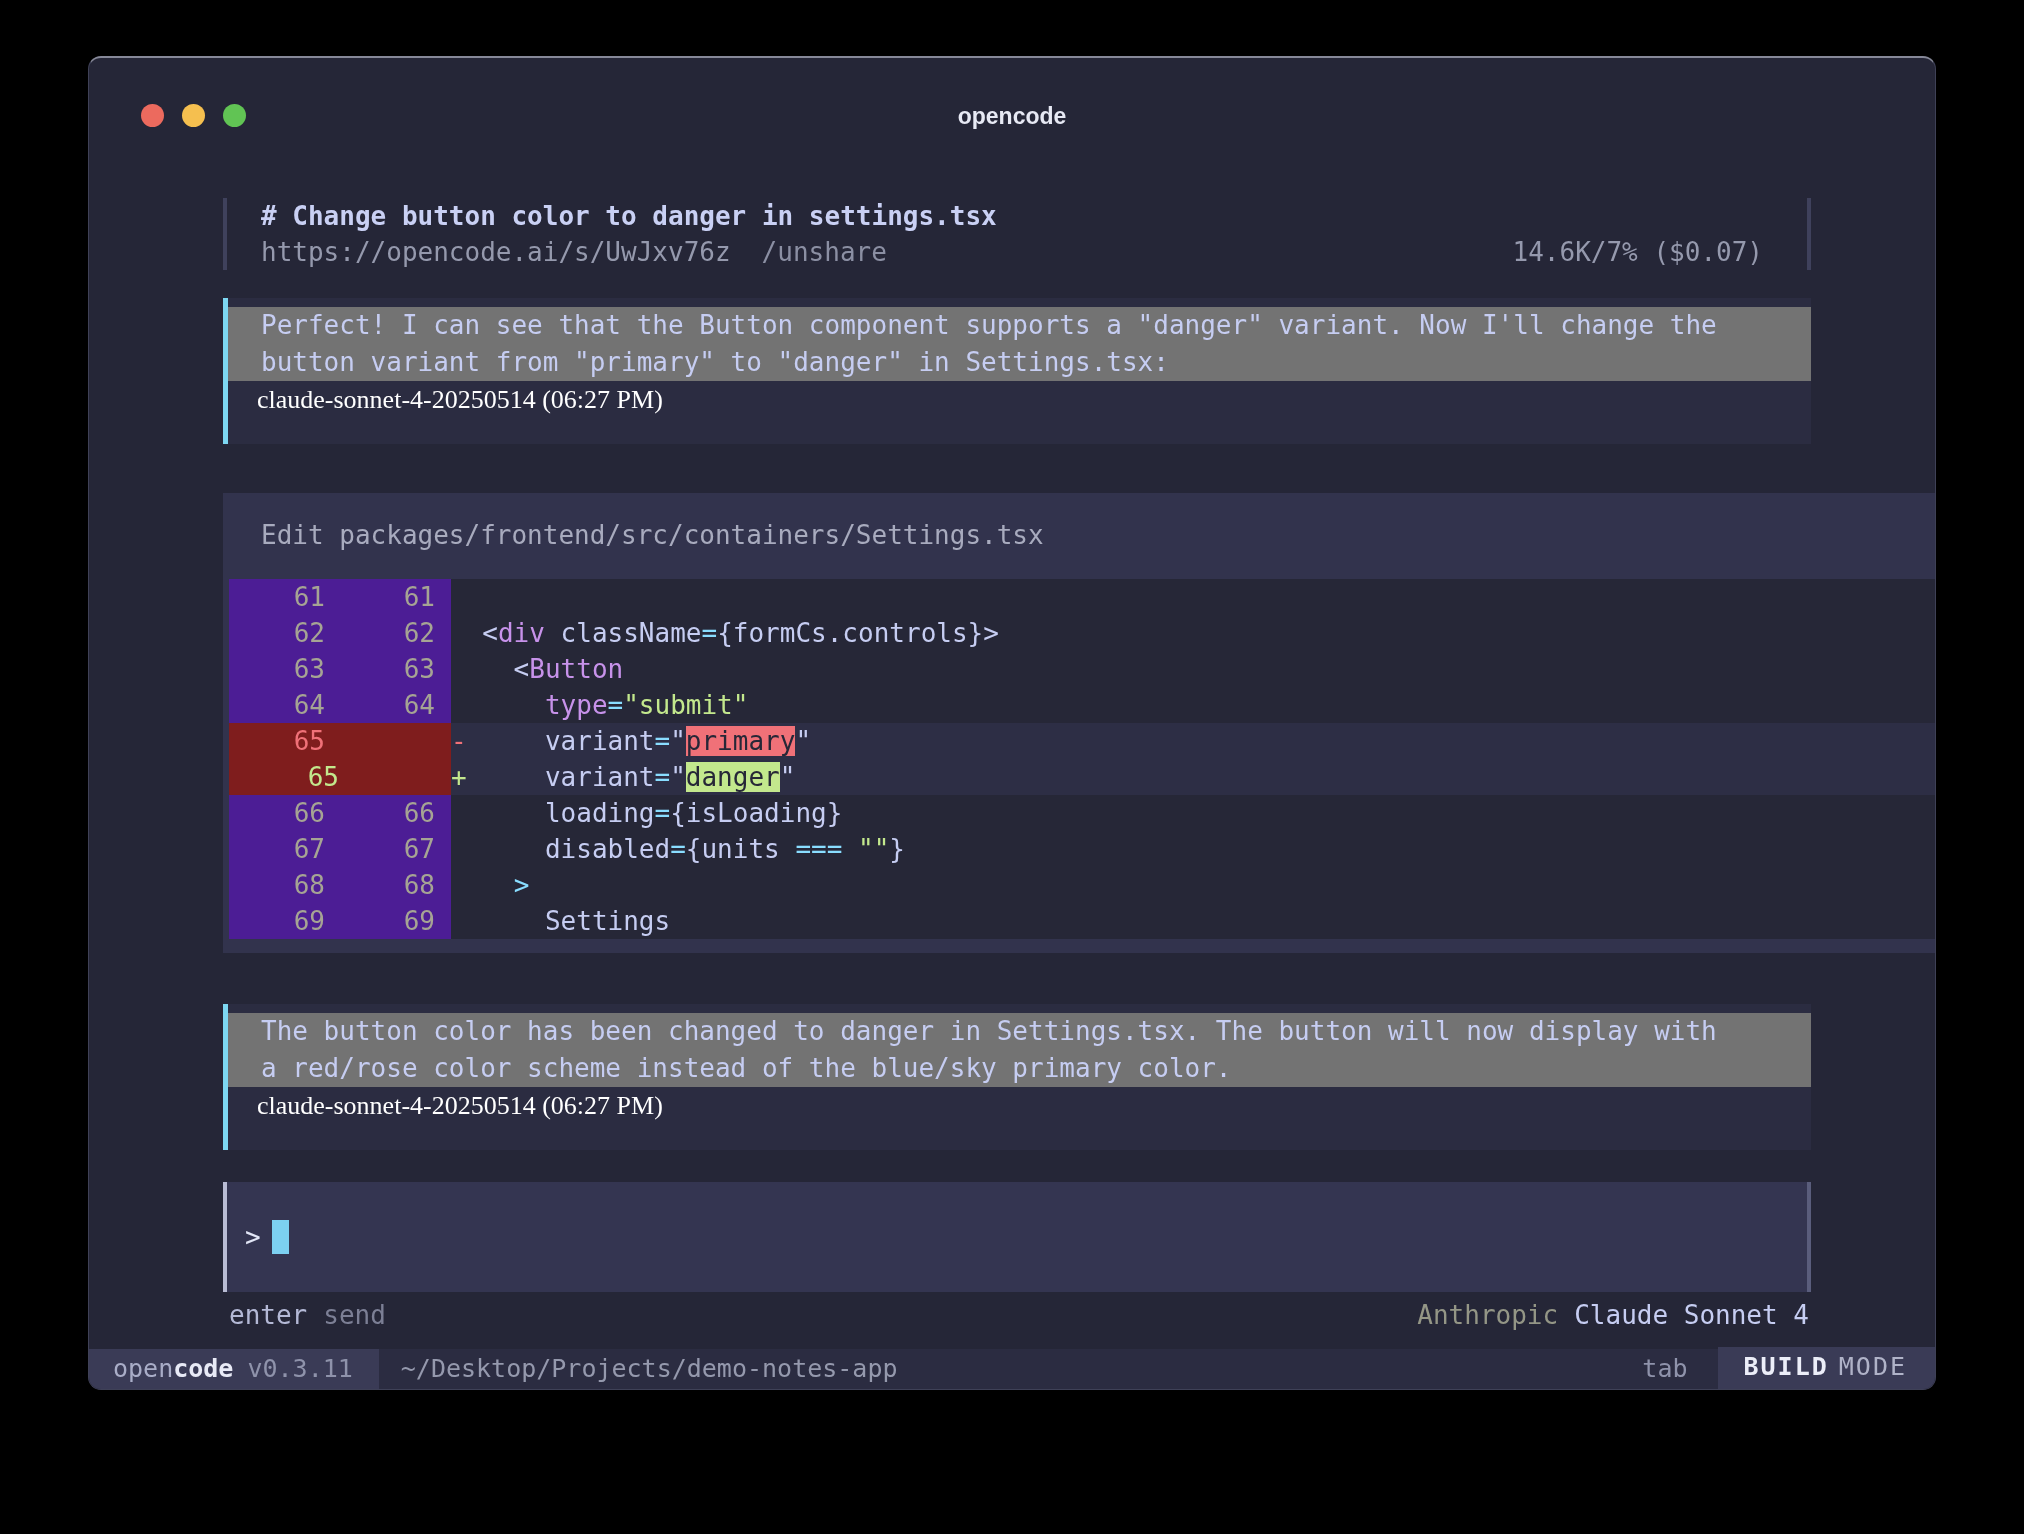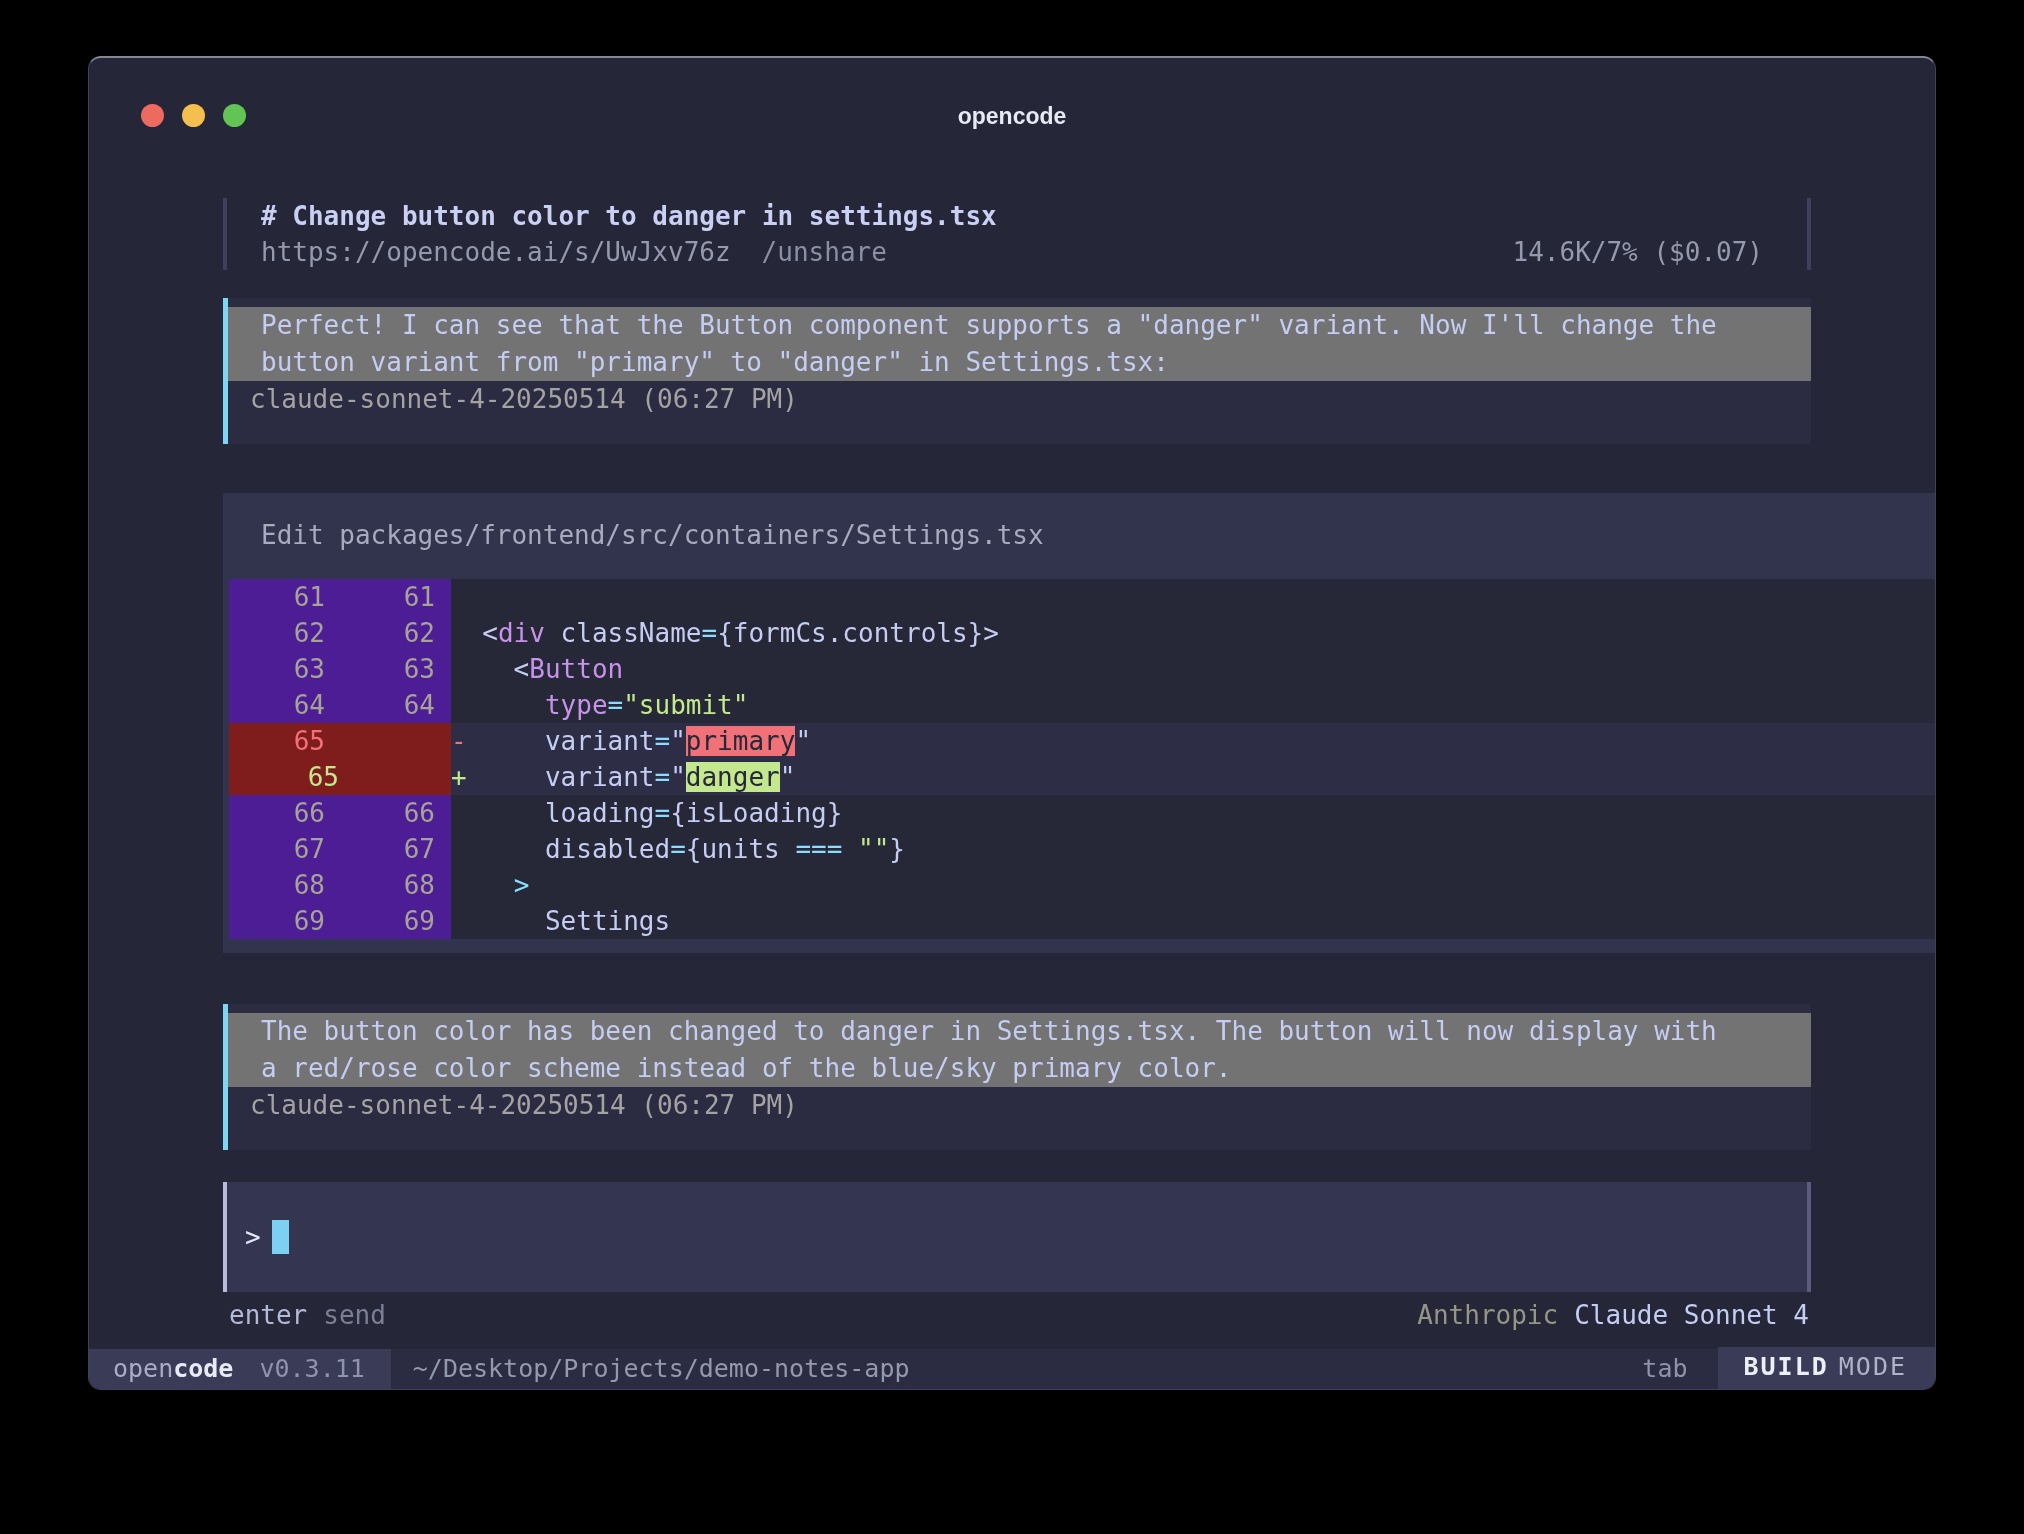--- a/index.html
+++ b/index.html
@@ -39,21 +39,21 @@
   .sh-stats { margin-left:auto; color:#9599ad; }
   
   .msg {
     position:absolute; left:134px; width:1588px;
     background:#2b2c41; border-left:5px solid #7dd7f2;
     padding:9px 0 26px 0;
   }
   .msg-1 { top:240px; }
   .msg-2 { top:946px; }
   .msg-text { background:#737373; padding-left:33px; line-height:37px; color:#c6cdf2; white-space:pre; }
-  .msg-meta { padding-left:22px; line-height:37px; color:#a3a3a3; }
+  .msg-meta { padding-left:29px; line-height:37px; color:#ffffff;font-family:Liberation Serif, serif; }
   
   .edit-block {
     position:absolute; left:134px; top:435px; width:1888px;
     background:#32334d; padding:0 12px 14px 6px;
   }
   .edit-title { color:#a8abbe; line-height:36px; padding:24px 0 26px 32px; white-space:pre; }
   .drow { display:flex; height:36px; line-height:36px; }
   .gut { display:flex; width:222px; flex:none; }
   .num { display:block; text-align:right; }
   .num.old { width:96px; }
@@ -93,21 +93,21 @@
   .hint-provider { margin-left:auto; color:#949686; }
   .hint-model { color:#c6cdf2; margin-left:16px; }
   
   .status-bar {
     position:absolute; left:0; right:0; bottom:0; height:40px;
     background:#2b2c41; display:flex; align-items:center; line-height:40px; font-size:25px;
   }
   .sb-app { background:#3a3b56; height:40px; padding:0 26px 0 24px; flex:none; white-space:pre; }
   .sb-open { color:#a9adc7; }
   .sb-code { color:#e8eaf6; font-weight:bold; }
-  .sb-version { color:#8f93ab; margin-left:26px; }
+  .sb-version { color:#8f93ab; margin-left:14px; }
   .sb-cwd { color:#9599ad; margin-left:22px; white-space:pre; }
   .sb-spacer { flex:1; }
   .sb-tab { color:#8f93ab; margin-right:30px; }
   .sb-mode { background:#3a3b56; height:44px; padding:0 28px 0 26px; flex:none; white-space:pre; }
   .sb-mode-primary { color:#eceef8; font-weight:bold; letter-spacing:2px; }
   .sb-mode-secondary { color:#b0b3c8; letter-spacing:2px; margin-left:10px; }
 </style>
 </head>
 <body>
 

